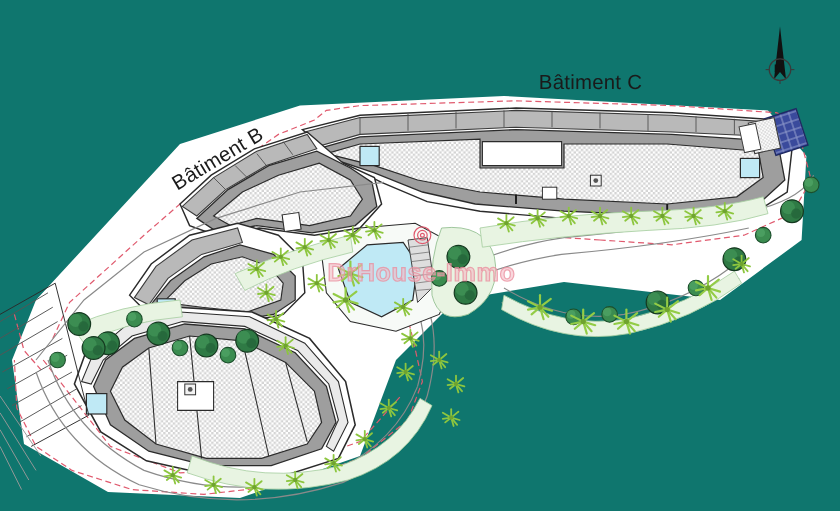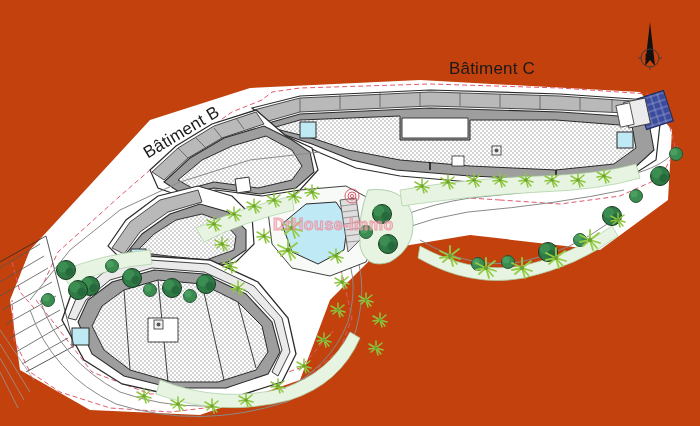--- a/index.html
+++ b/index.html
@@ -4,21 +4,21 @@
 <style>
   html, body {
     margin: 0;
     padding: 0;
     background: #ffffff;
   }
   #plan-root {
     position: relative;
     width: 700px;
     height: 426px;
-    background: #c2410c;
+    background: #0f766e;
     overflow: hidden;
     font-family: "Liberation Sans", sans-serif;
   }
   #plan-svg {
     position: absolute;
     left: 0;
     top: 0;
     width: 700px;
     height: 426px;
   }
@@ -40,21 +40,21 @@
     left: 140px;
     top: 146px;
     transform: rotate(-31deg);
     transform-origin: left top;
   }
   #watermark {
     position: absolute;
     left: 273px;
     top: 216px;
     font-family: "Liberation Sans", sans-serif;
-    font-size: 16px;
+    font-size: 21px;
     font-weight: 700;
     letter-spacing: 0.5px;
     color: rgba(244, 183, 193, 0.55);
     -webkit-text-stroke: 1px rgba(233, 140, 156, 0.75);
     white-space: nowrap;
     user-select: none;
     pointer-events: none;
   }
   #north-arrow-label {
     position: absolute;

